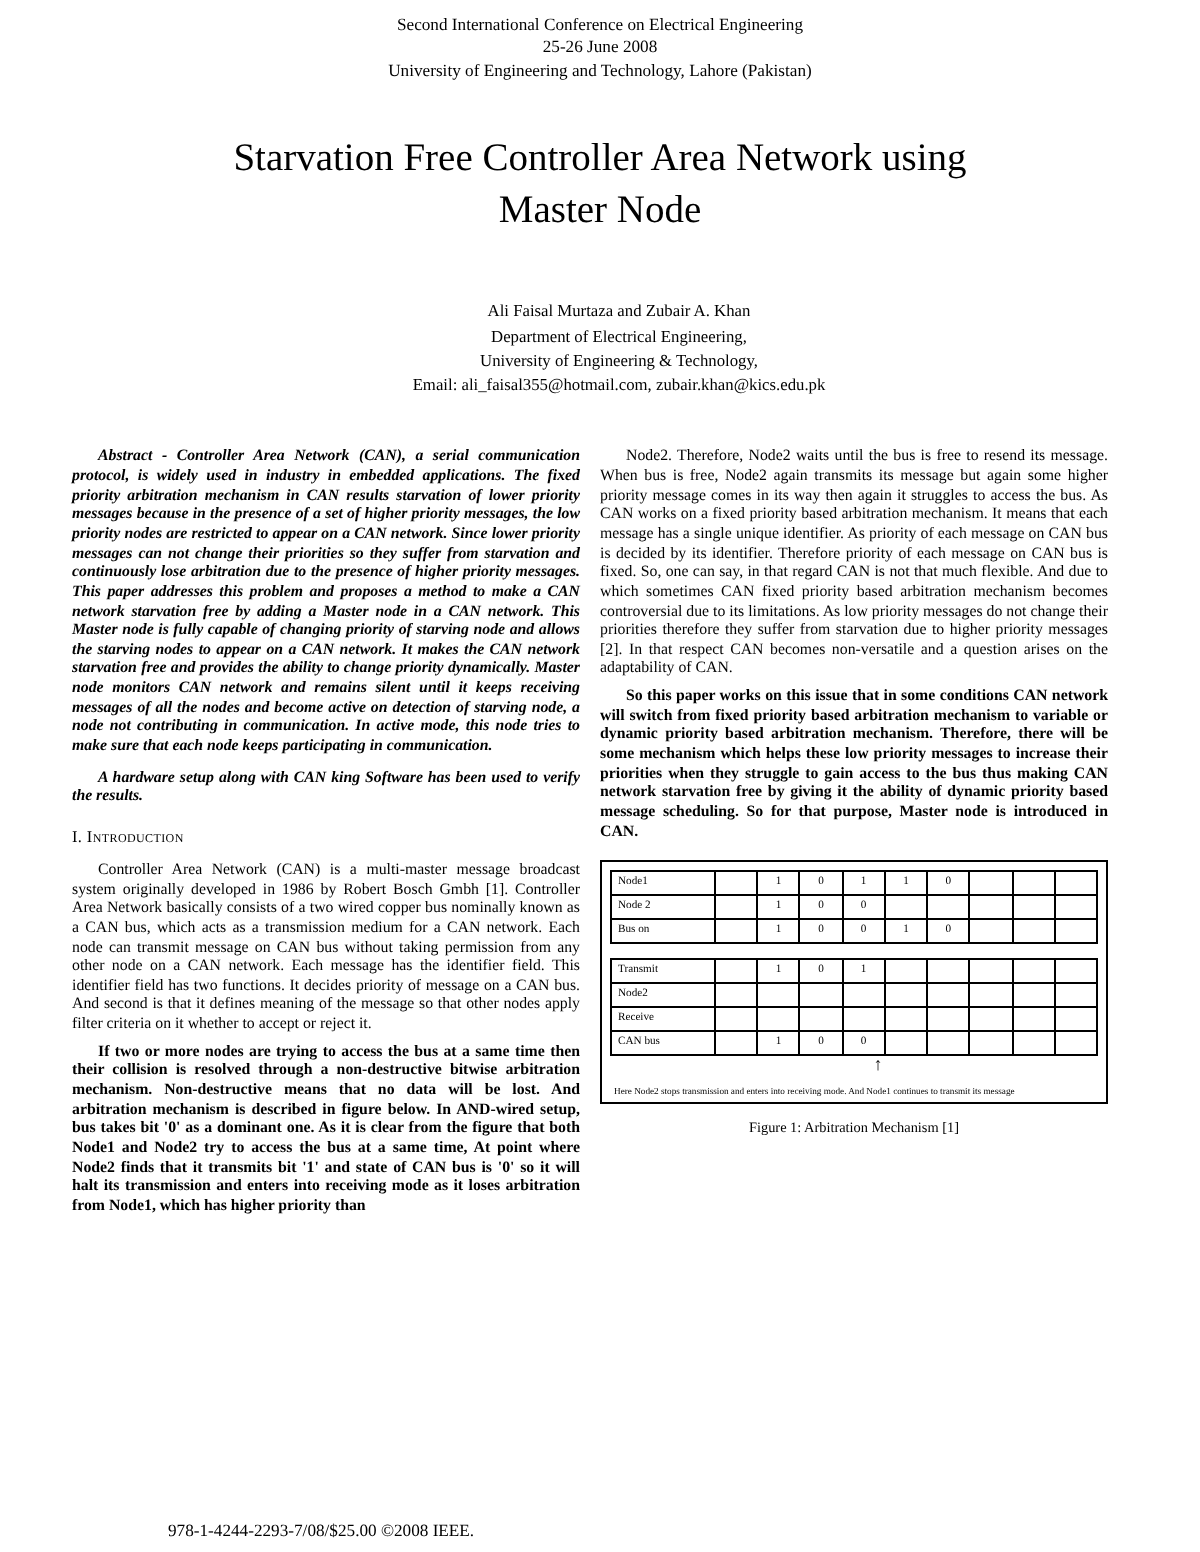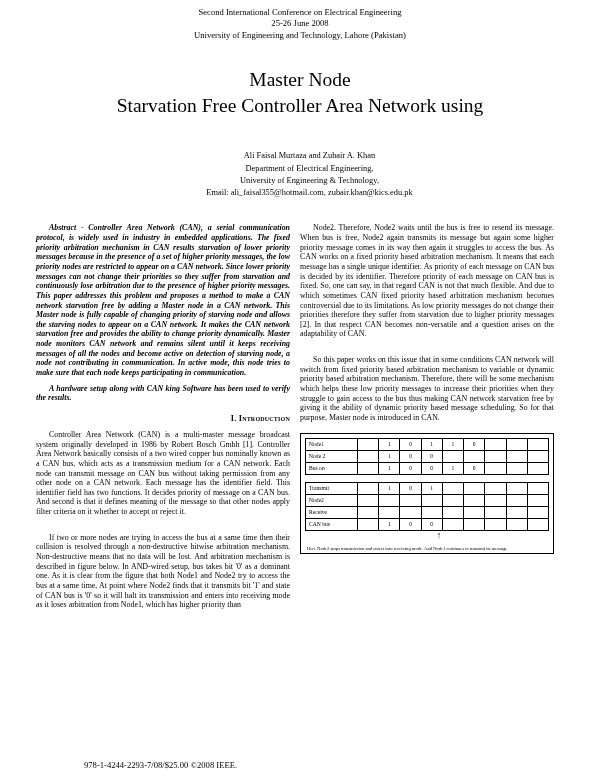--- a/index.html
+++ b/index.html
@@ -55,32 +55,31 @@
     line-height: 1.22;
     text-align: justify;
   }
   .abstract {
     font-style: italic;
     font-weight: bold;
     text-align: justify;
   }
   .abstract p { margin: 0 0 6px 0; text-indent: 13px; }
   .sec-head {
-    text-align: right;
+    text-align: left;
     font-variant: small-caps;
     font-size: 8.2px;
     margin: 11px 0 6px 0;
     letter-spacing: 0.2px;
-    font-weight: bold;
   }
   .col p.body {
     margin: 0 0 0 0;
     text-indent: 13px;
   }
-  .col p.body + p.body { margin-top: 16px; }
+  .col p.body + p.body { margin-top: 4px; font-weight: bold; }
   .footer {
     position: absolute;
     left: 36px;
     bottom: 13px;
     font-size: 8.6px;
     margin-left: 48px;
   }
   
   .figure-wrap {
     margin-top: 10px;
@@ -143,22 +142,22 @@
 
 <div class="page">
 
   <div class="conf-header">
     <div>Second International Conference on Electrical Engineering</div>
     <div>25-26 June 2008</div>
     <div>University of Engineering and Technology, Lahore (Pakistan)</div>
   </div>
 
   <div class="title">
+    <div>Starvation Free Controller Area Network using</div>
     <div>Master Node</div>
-    <div>Starvation Free Controller Area Network using</div>
   </div>
 
   <div class="authors">
     <div class="name">Ali Faisal Murtaza and Zubair A. Khan</div>
     <div>Department of Electrical Engineering,</div>
     <div>University of Engineering &amp; Technology,</div>
     <div>Email: ali_faisal355@hotmail.com, zubair.khan@kics.edu.pk</div>
   </div>
 
   <div class="columns">
@@ -272,20 +271,21 @@
                     <td></td>
                   </tr>
                 </tbody>
             </table>
             <div class="arrow-row">
               <span class="arrow">↑</span>
             </div>
             <div class="fig-note">Here Node2 stops transmission and enters into receiving mode. And Node1 continues to transmit its message</div>
           </div>
         </div>
+        <div class="fig-caption">Figure 1: Arbitration Mechanism [1]</div>
       </div>
     </div>
 
   </div>
 
   <div class="footer">978-1-4244-2293-7/08/$25.00 ©2008 IEEE.</div>
 
 </div>
 
 </body></html>

